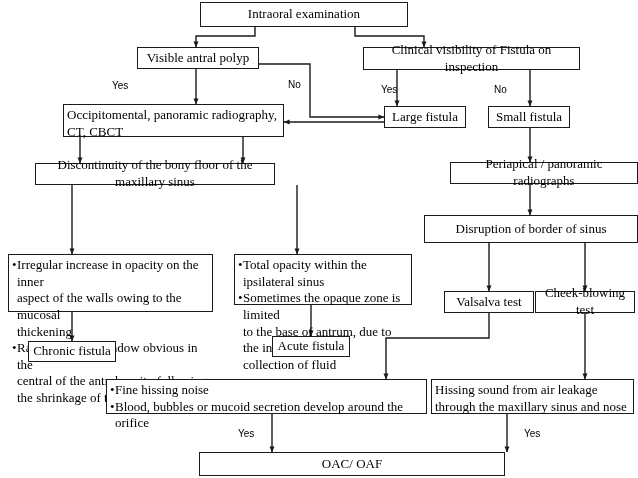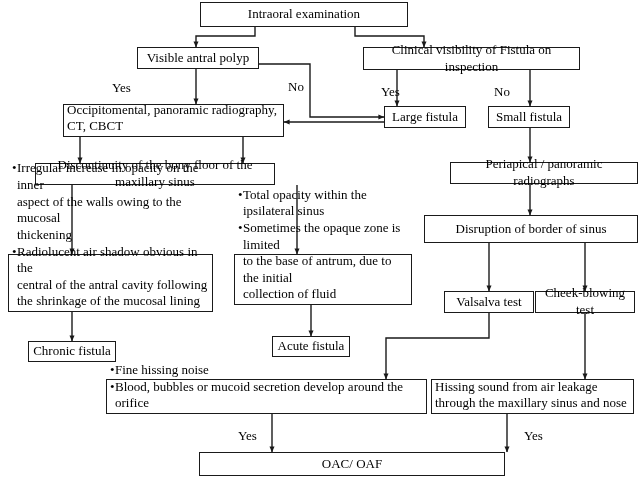--- a/index.html
+++ b/index.html
@@ -35,21 +35,21 @@
     align-items: center;
     justify-content: center;
     text-align: center;
     padding: 1px 3px;
   }
   .node.left {
     justify-content: flex-start;
     text-align: left;
   }
   .node.top {
-    align-items: flex-end;
+    align-items: flex-start;
     padding-top: 2px;
   }
   .node .inner { width: 100%; }
   .bullets {
     margin: 0;
     padding: 0;
     list-style: none;
     text-align: left;
   }
   .bullets li {
@@ -59,23 +59,23 @@
     white-space: pre-line;
   }
   .bullets li::before {
     content: "\2022";
     position: absolute;
     left: 0;
     top: 0;
   }
   .edge-label {
     position: absolute;
-    font-size: 13px;
+    font-size: 10px;
     color: #000000;
-    font-family: Liberation Serif, serif;
+    font-family: Liberation Sans, sans-serif;
     white-space: nowrap;
   }
 </style>
 </head>
 <body>
 
 <div id="canvas">
 
   <svg class="wires" viewBox="0 0 638 478">
     <defs>

